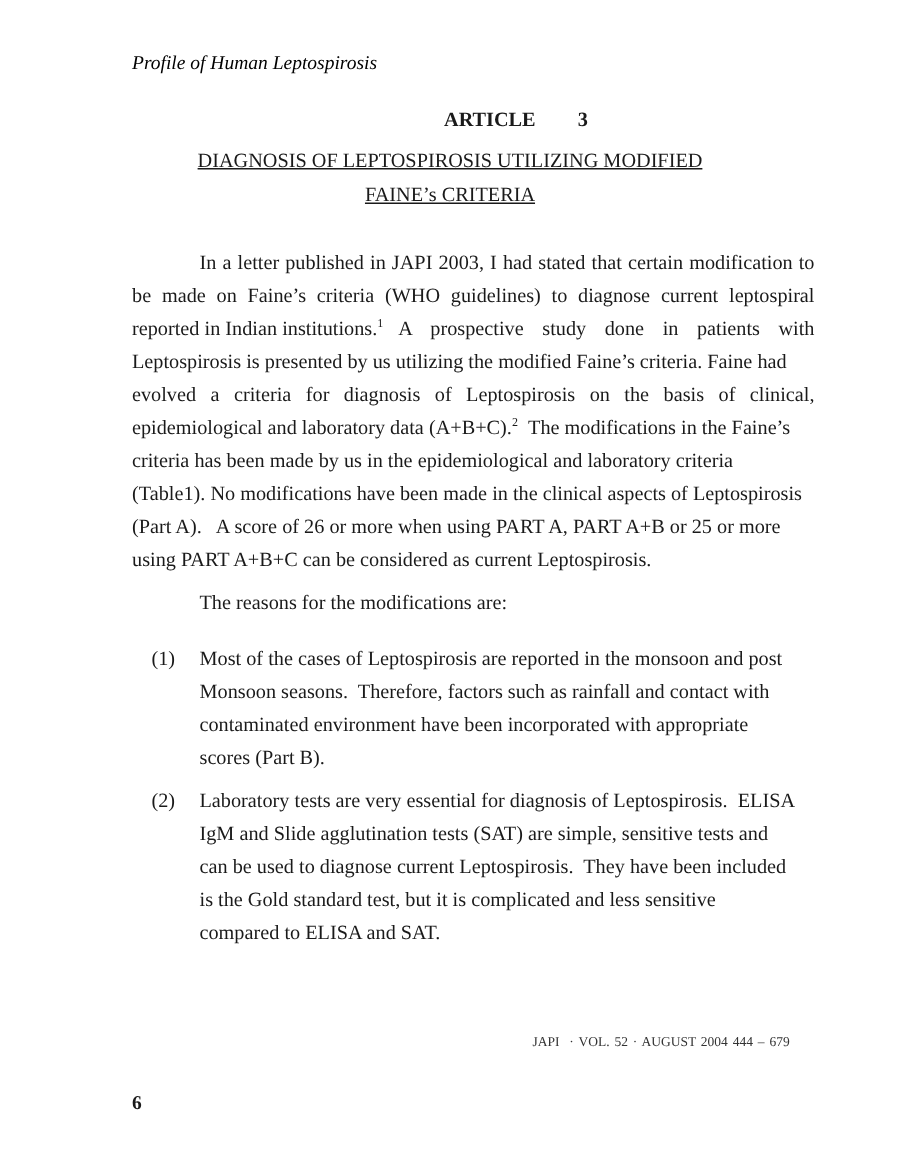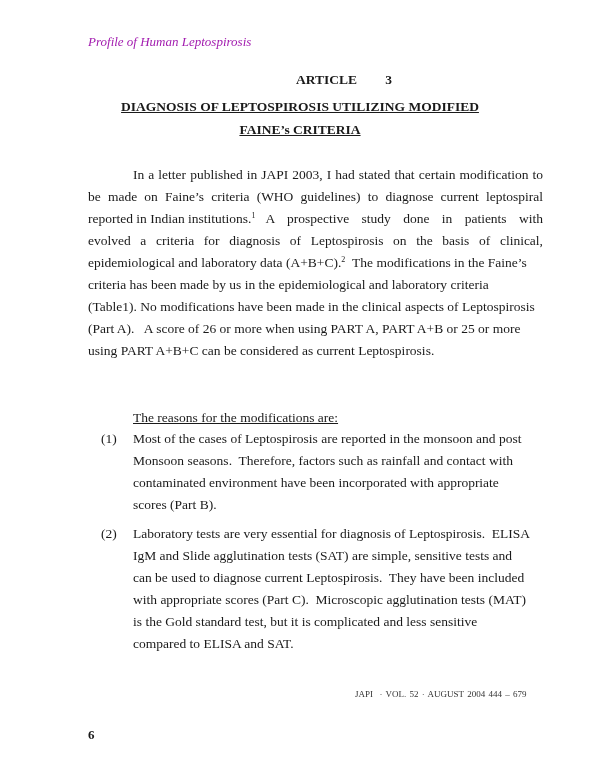--- a/index.html
+++ b/index.html
@@ -1,30 +1,30 @@
 <!DOCTYPE html>
 <html><head>
 <meta charset="utf-8">
 <style>
   html, body { margin: 0; padding: 0; background: #ffffff; }
   body { width: 600px; height: 776px; position: relative; overflow: hidden;
          font-family: "Liberation Serif", "DejaVu Serif", serif; color: #1a1a1a; }
   .abs { position: absolute; }
-  .running-header { left: 88px; top: 34px; font-size: 13px; font-style: italic; color: #a21caf; }
+  .running-header { left: 88px; top: 34px; font-size: 13px; font-style: italic; color: #000000; }
   .article-no { left: 0; width: 600px; top: 72px; text-align: center; font-weight: bold; font-size: 13.5px; word-spacing: 6px; }
-  .title { left: 0; width: 600px; text-align: center; font-weight: bold; font-size: 13.5px; }
+  .title { left: 0; width: 600px; text-align: center; font-weight: normal; font-size: 13.5px; }
   .title span { text-decoration: underline; }
   .t1 { top: 99px; }
   .t2 { top: 122px; }
   .para { left: 88px; width: 455px; top: 164px; font-size: 13.5px; line-height: 22px; }
   .para .line { display: block; white-space: nowrap; }
   .para .line.j { text-align: justify; text-align-last: justify; white-space: normal; }
   .para .line.indent { padding-left: 45px; }
   sup { font-size: 8px; line-height: 0; vertical-align: 5px; }
-  .reasons-intro { left: 133px; top: 410px; font-size: 13.5px; text-decoration: underline; }
+  .reasons-intro { left: 133px; top: 394px; font-size: 13.5px; }
   .list-item { left: 88px; width: 460px; font-size: 13.5px; line-height: 22px; }
   .list-item .num { position: absolute; left: 13px; top: 0; }
   .list-item .body { position: absolute; left: 45px; top: 0; width: 415px; }
   .list-item .body .line { display: block; white-space: nowrap; }
   .li1 { top: 428px; }
   .li2 { top: 523px; }
   .footer-cite { left: 355px; top: 689px; font-size: 9px; color: #333; word-spacing: 1px; }
   .page-num { left: 88px; top: 727px; font-size: 13px; font-weight: bold; }
 </style>
 </head>
@@ -37,20 +37,21 @@
 <div class="abs title t1"><span>DIAGNOSIS OF LEPTOSPIROSIS UTILIZING MODIFIED</span></div>
 <div class="abs title t2"><span>FAINE’s CRITERIA</span></div>
 
 <div class="abs para">
   <span class="line j indent">In a letter published in JAPI 2003, I had stated that certain modification to</span>
   <span class="line j">be made on Faine’s criteria (WHO guidelines) to diagnose current leptospiral</span>
   <span class="line" style="display:flex;justify-content:space-between;">
     <span><span>reported in Indian institutions.</span><sup>1</sup></span>
     <span style="word-spacing:9px;">A prospective study done in patients with</span>
   </span>
+  <span class="line">Leptospirosis is presented by us utilizing the modified Faine’s criteria.  Faine had</span>
   <span class="line j">evolved a criteria for diagnosis of Leptospirosis on the basis of clinical,</span>
   <span class="line">
     <span>epidemiological and laboratory data (A+B+C).</span><sup>2</sup>&nbsp;&nbsp;<span>The modifications in the Faine’s</span>
   </span>
   <span class="line">criteria has been made by us in the epidemiological and laboratory criteria</span>
   <span class="line">(Table1). No modifications have been made in the clinical aspects of Leptospirosis</span>
   <span class="line" style="white-space:pre;">(Part A).   A score of 26 or more when using PART A, PART A+B or 25 or more</span>
   <span class="line">using PART A+B+C can be considered as current Leptospirosis.</span>
 </div>
 
@@ -65,21 +66,20 @@
     <span class="line">scores (Part B).</span>
   </div>
 </div>
 
 <div class="abs list-item li2">
   <span class="num">(2)</span>
   <div class="body">
     <span class="line" style="white-space:pre;">Laboratory tests are very essential for diagnosis of Leptospirosis.  ELISA</span>
     <span class="line">IgM and Slide agglutination tests (SAT) are simple, sensitive tests and</span>
     <span class="line" style="white-space:pre;">can be used to diagnose current Leptospirosis.  They have been included</span>
-    <span class="line" style="white-space:pre;">with appropriate scores (Part C).  Microscopic agglutination tests (MAT)</span>
     <span class="line">is the Gold standard test, but it is complicated and less sensitive</span>
     <span class="line">compared to ELISA and SAT.</span>
   </div>
 </div>
 
 <div class="abs footer-cite" style="white-space:pre;">JAPI  · VOL. 52 · AUGUST 2004 444 – 679</div>
 
 <div class="abs page-num">6</div>
 
 </body></html>

